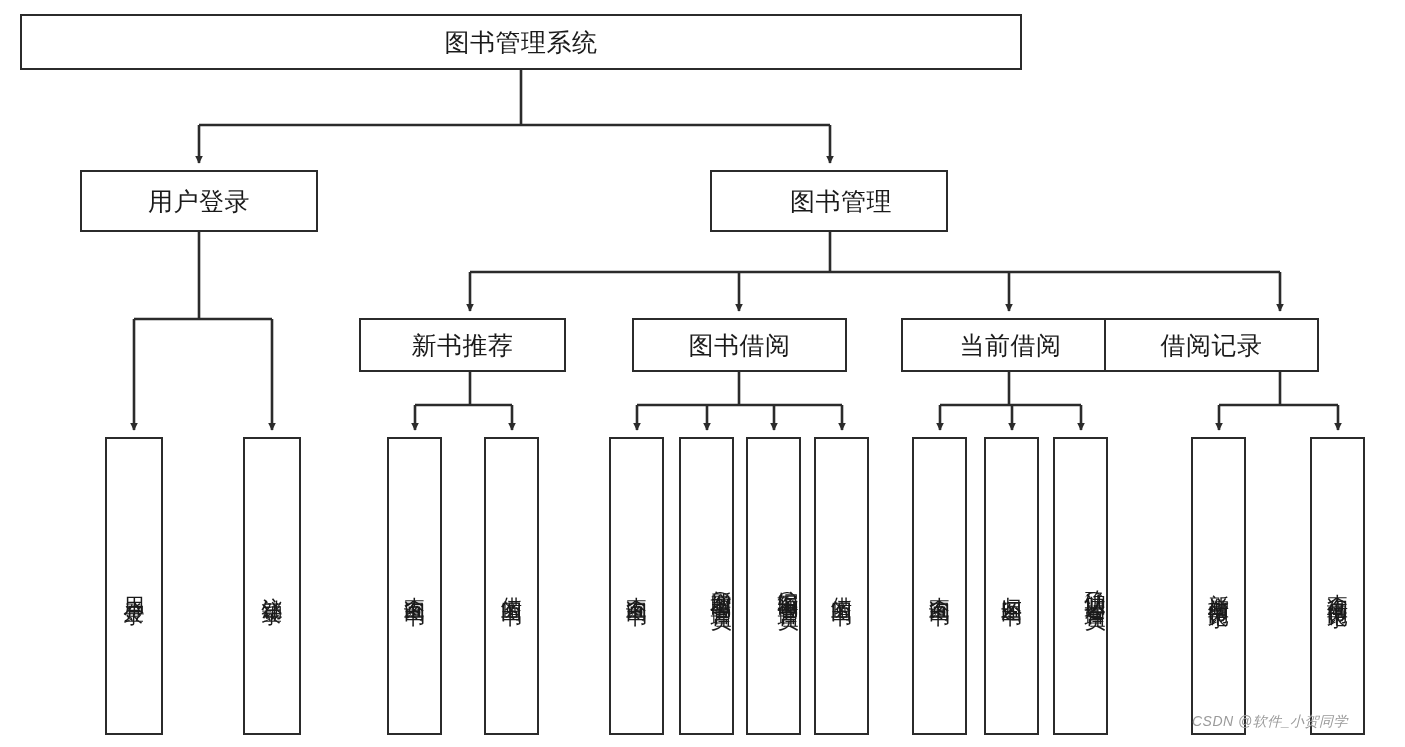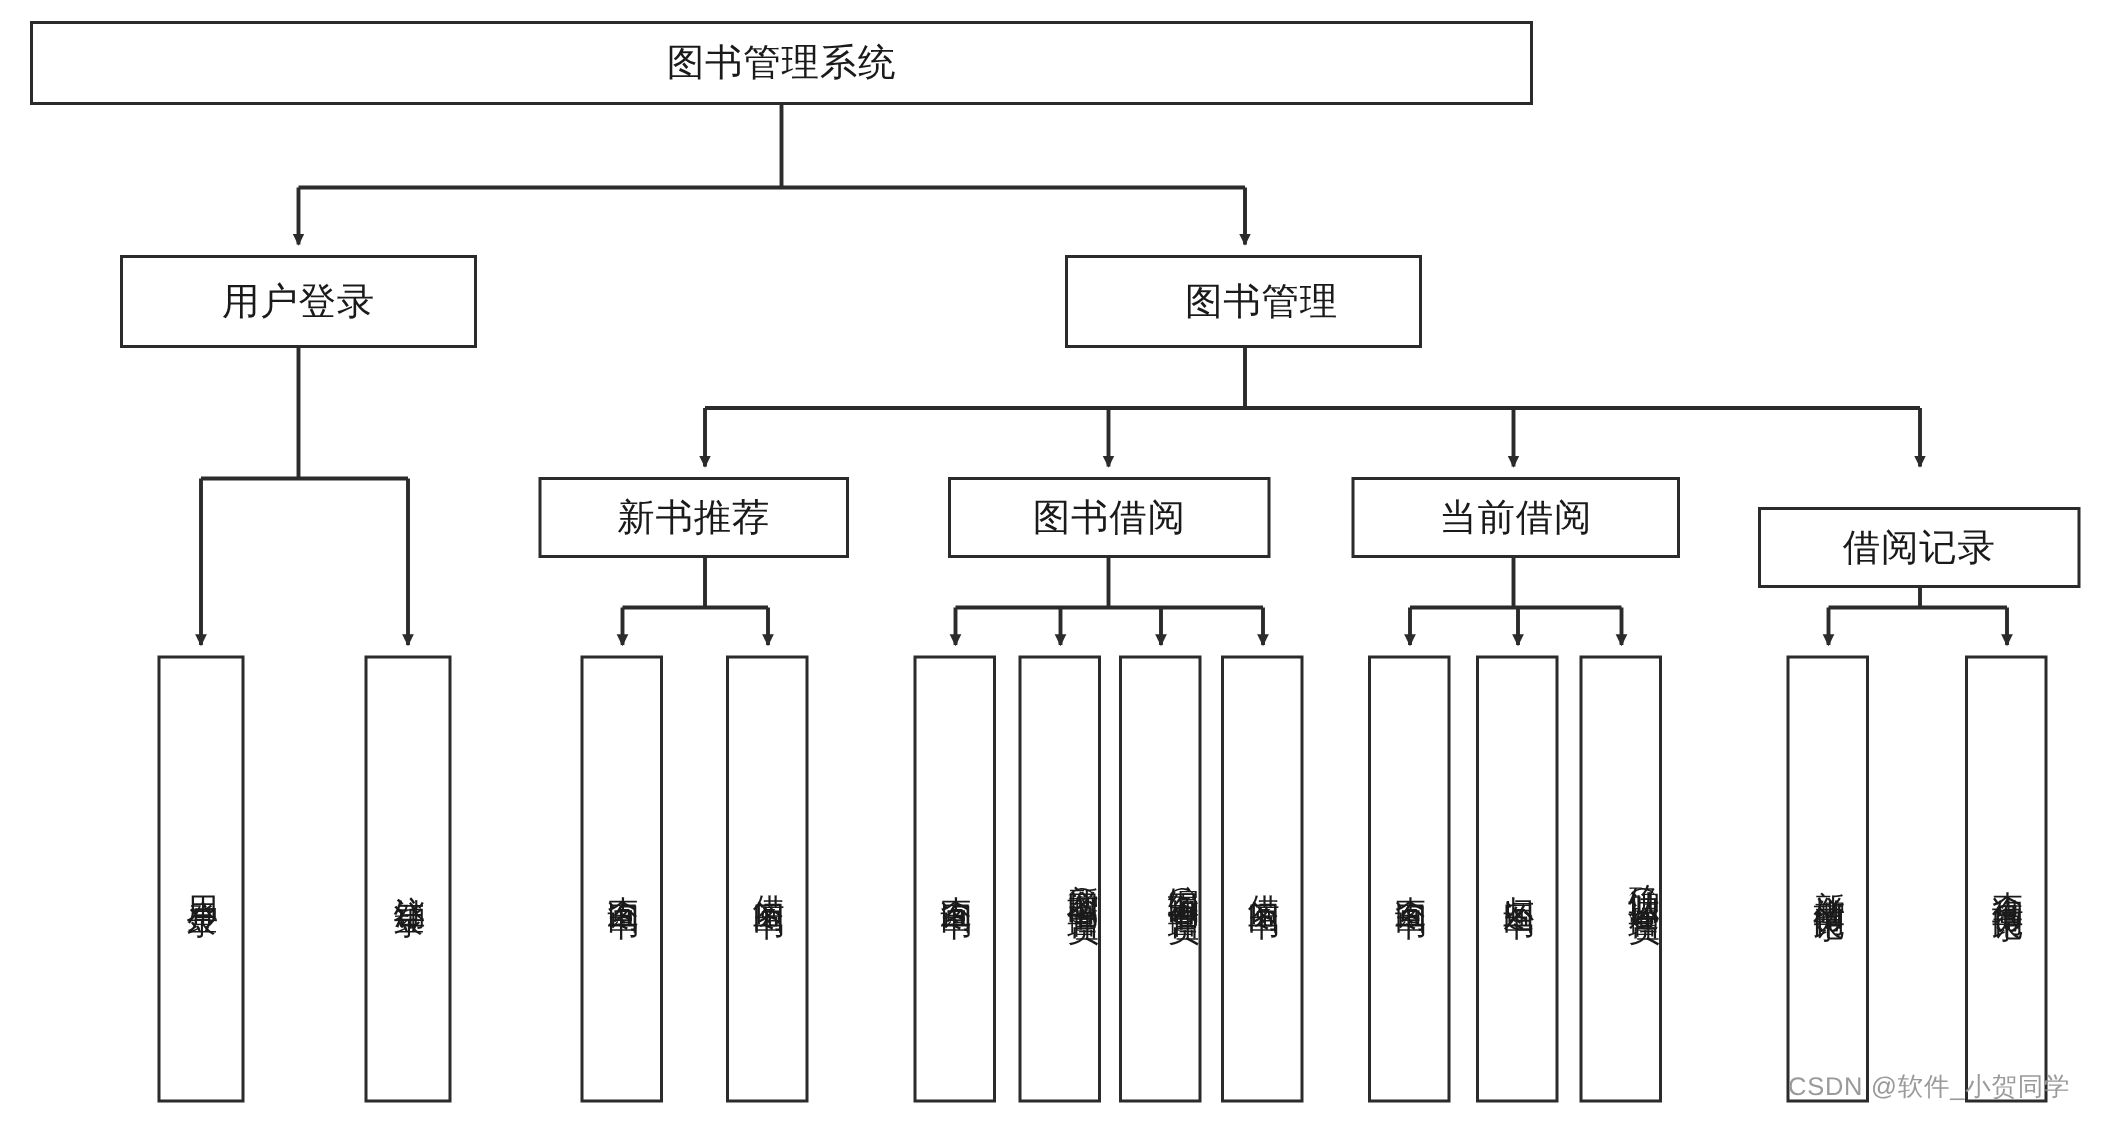--- a/index.html
+++ b/index.html
@@ -45,24 +45,25 @@
   .node-box.vert.top-align {
     align-items: flex-start;
   }
   .node-label {
     display: block;
     line-height: 1.05;
     white-space: nowrap;
   }
   .watermark {
     position: absolute;
-    font-size: 17px;
+    font-size: 14px;
     color: #9a9a9a;
     white-space: nowrap;
     letter-spacing: 0.5px;
+    font-style: italic;
   }
 </style>
 </head>
 <body>
 
 <svg id="diagram" viewBox="0 0 1405 747" xmlns="http://www.w3.org/2000/svg">
   <defs>
     <marker id="arrowhead" markerWidth="9" markerHeight="9" refX="7.2" refY="4.5" orient="auto" markerUnits="userSpaceOnUse">
       <path d="M0,0.6 L8,4.5 L0,8.4 z" fill="#2b2b2b"></path>
     </marker>
@@ -124,21 +125,21 @@
     </div>
     <div class="node-box horiz" style="left: 359px; top: 318px; width: 207px; height: 54px;">
       <span class="node-label">新书推荐</span>
     </div>
     <div class="node-box horiz" style="left: 632px; top: 318px; width: 215px; height: 54px;">
       <span class="node-label">图书借阅</span>
     </div>
     <div class="node-box horiz" style="left: 901px; top: 318px; width: 219px; height: 54px;">
       <span class="node-label">当前借阅</span>
     </div>
-    <div class="node-box horiz" style="left: 1172px; top: 318px; width: 215px; height: 54px; margin-top: 20px;">
+    <div class="node-box horiz" style="left: 1104px; top: 318px; width: 215px; height: 54px;">
       <span class="node-label">借阅记录</span>
     </div>
     <div class="node-box vert" style="left: 105px; top: 437px; width: 58px; height: 298px;">
       <span class="node-label">用户登录</span>
     </div>
     <div class="node-box vert" style="left: 243px; top: 437px; width: 58px; height: 298px;">
       <span class="node-label">注销登录</span>
     </div>
     <div class="node-box vert" style="left: 387px; top: 437px; width: 55px; height: 298px;">
       <span class="node-label">查询图书</span>

